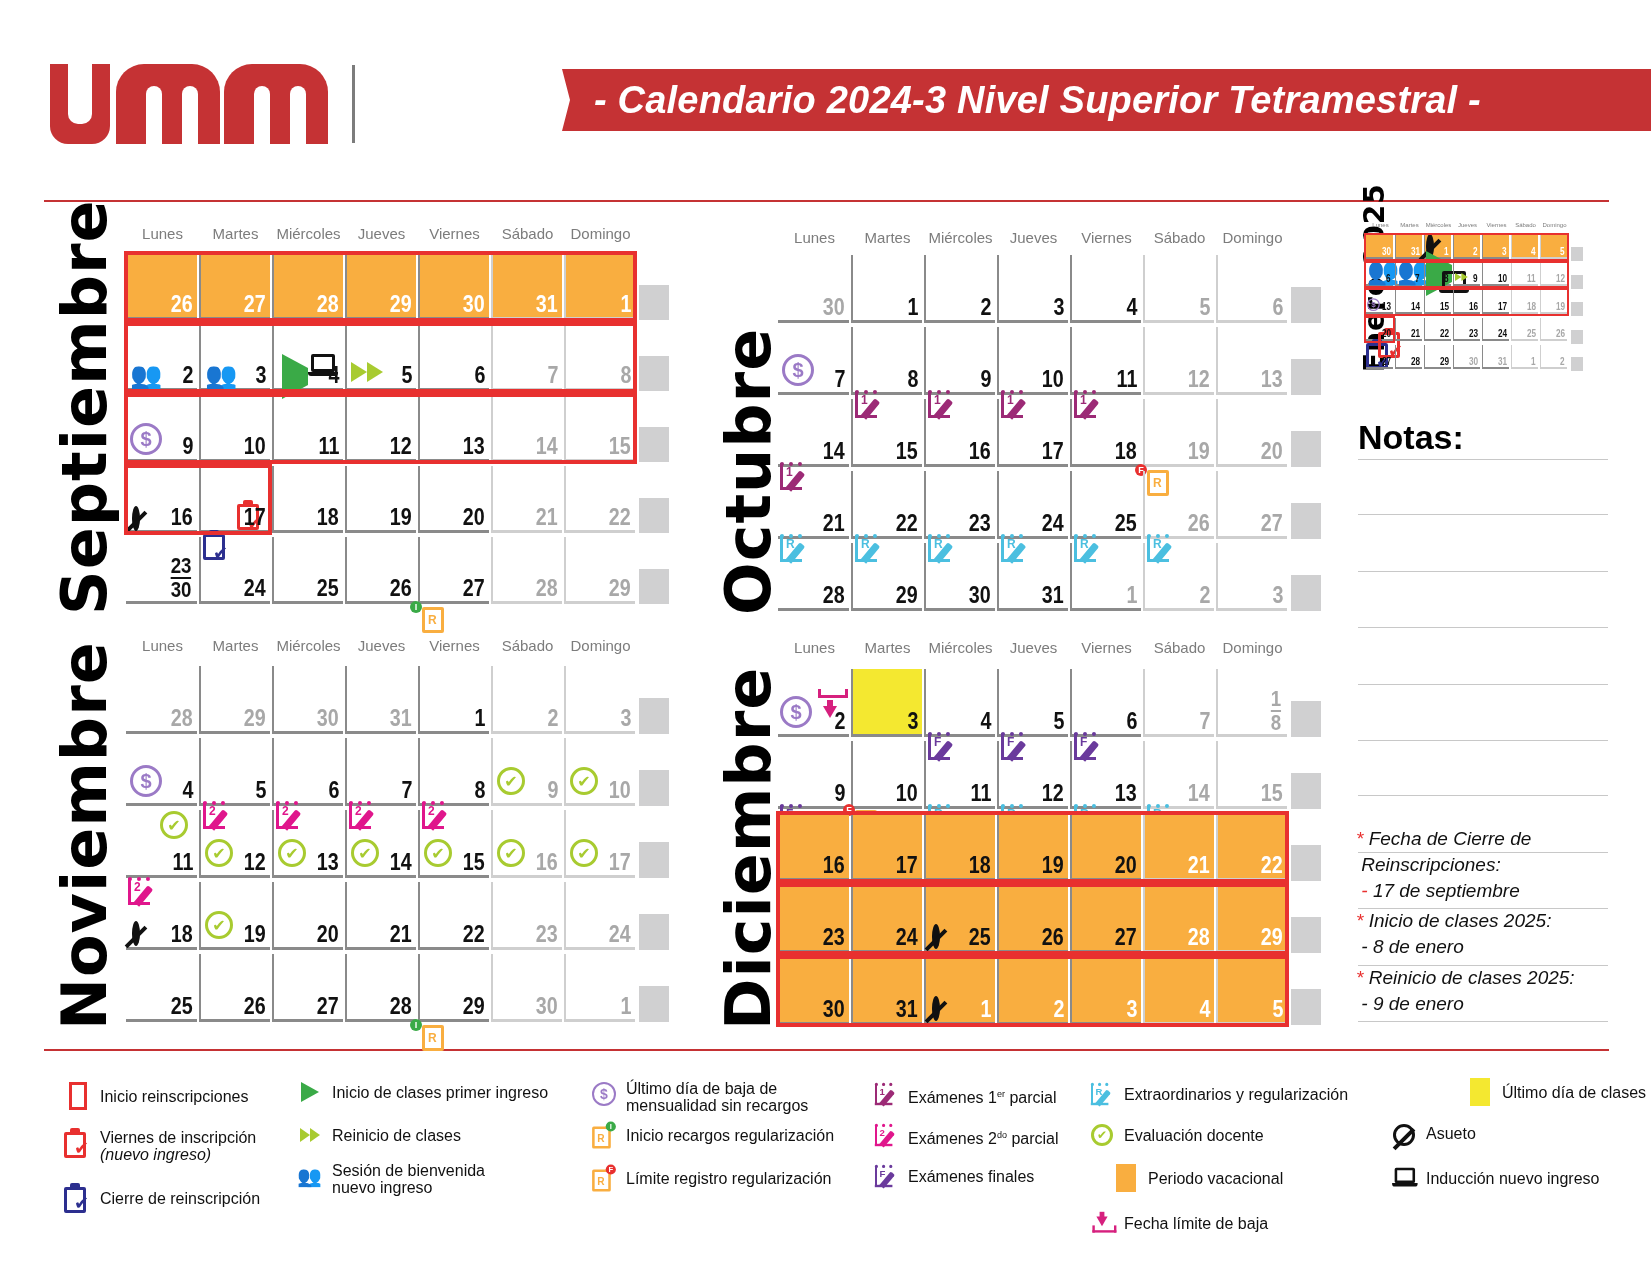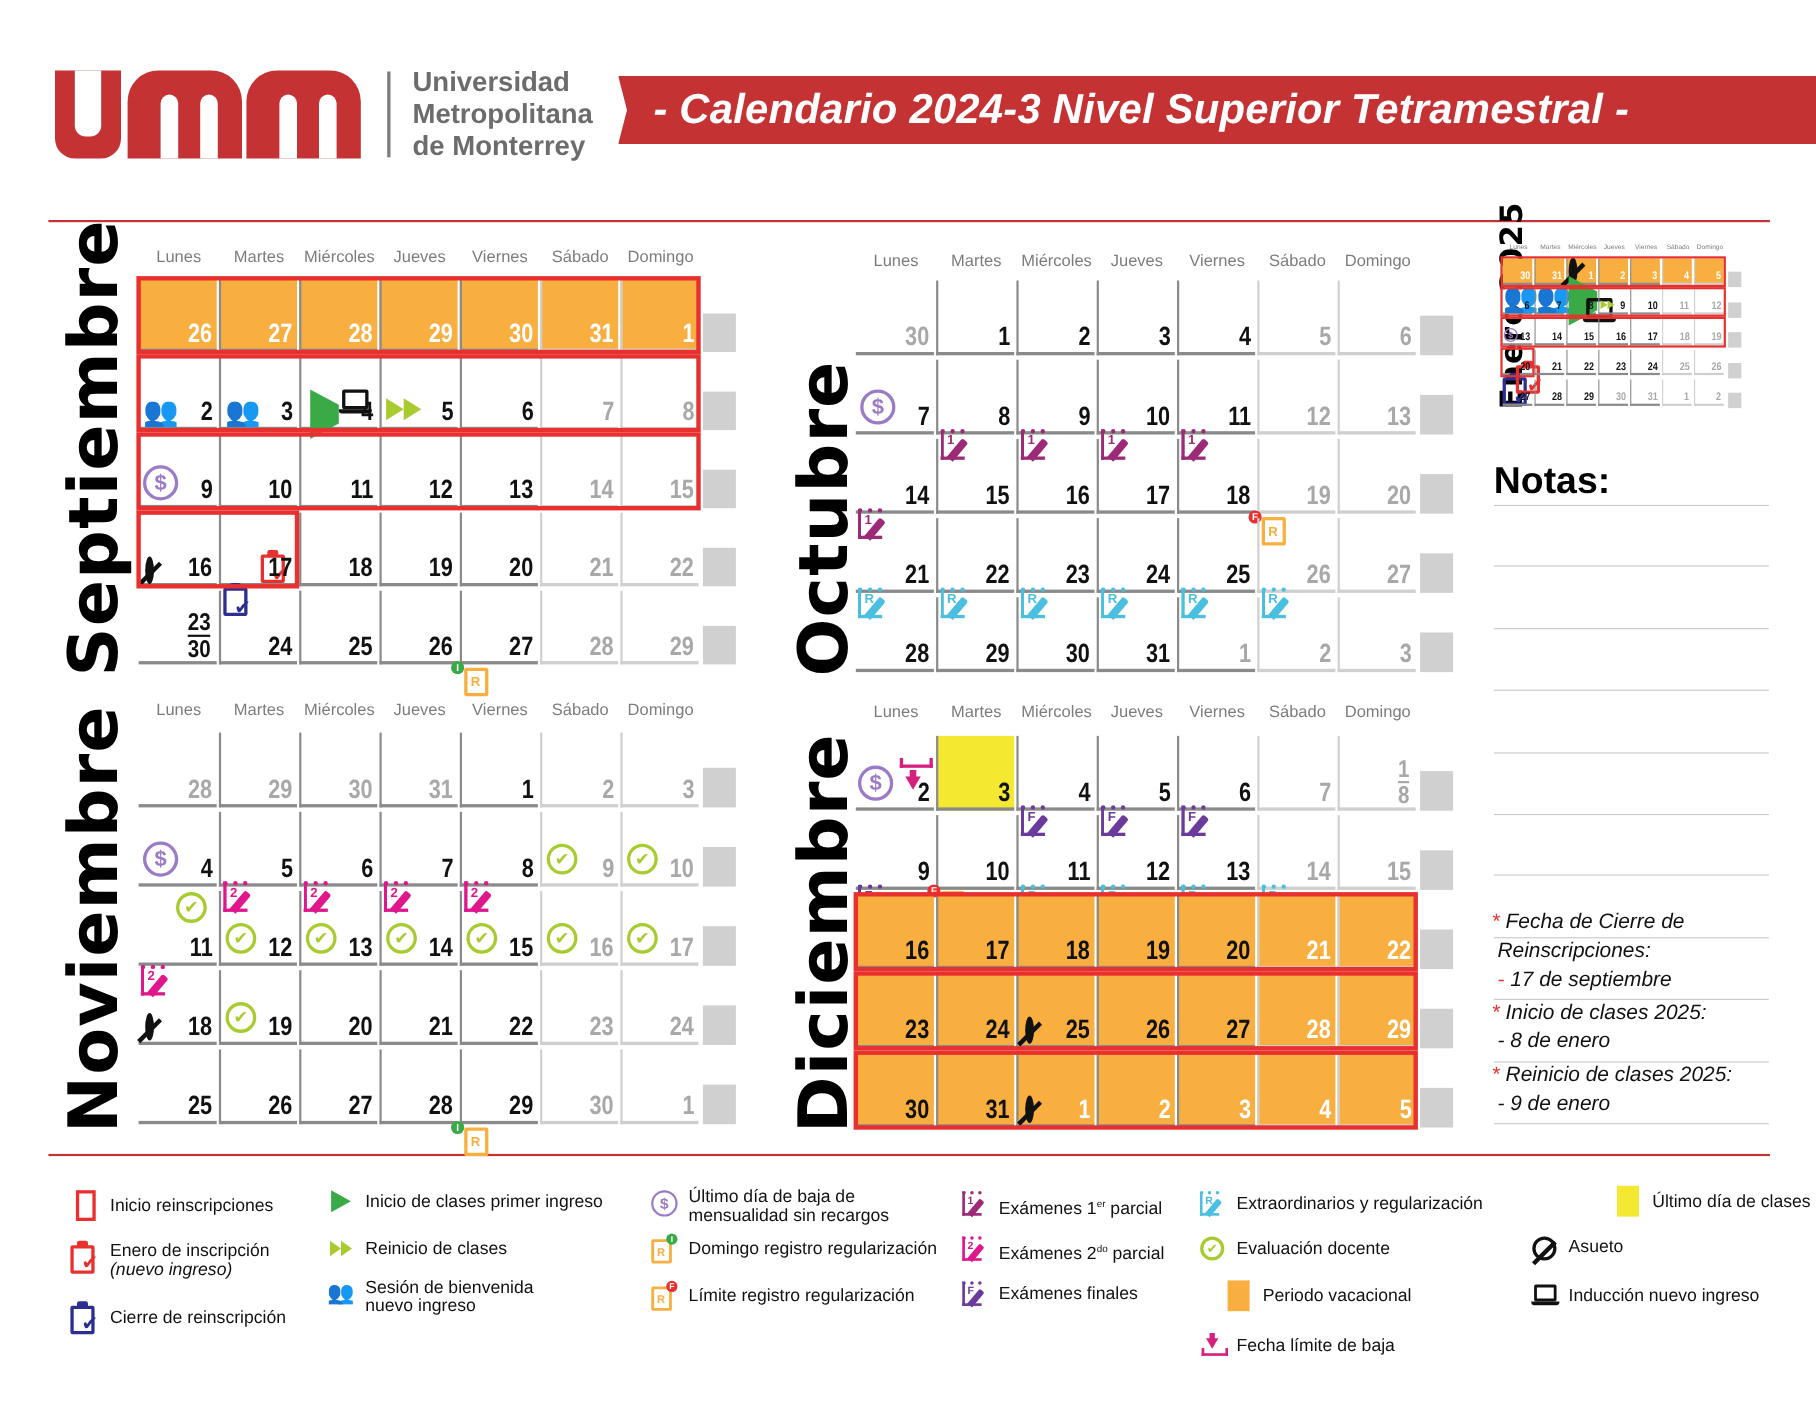--- a/index.html
+++ b/index.html
@@ -100,25 +100,20 @@
 </head>
 <body>
 
 <div class="logo">
   <div class="logo-mark">
     <div class="u"></div>
       <div class="m"></div>
       <div class="m"></div>
   </div>
   <div class="logo-divider"></div>
-  <div class="logo-text">
-    <div>Universidad</div>
-    <div>Metropolitana</div>
-    <div>de Monterrey</div>
-  </div>
 </div>
 <div class="title-banner">
   <span>- Calendario 2024-3 Nivel Superior Tetramestral -</span>
 </div>
 
 <div class="hr-red" style="top:200px"></div>
 <div class="hr-red" style="top:1049px"></div>
 
 <div id="m-sep" class="month" style="left: 0px; top: 0px;">
     <div class="month-name" style="left:48px;top:615px">Septiembre</div>
@@ -888,21 +883,21 @@
   <span style="margin-top:6px">Inicio reinscripciones</span>
 </div>
 <div class="legend-item" style="left:64px;top:1129px">
   <span class="lg-icon">
       <span class="ic-clip" style="color:#e8302f">
         <span class="tab"></span>
         <span class="board"></span>
         <span class="tick">✔</span>
       </span>
     </span>
-  <span><span>Enero de inscripción</span><br><i>(nuevo ingreso)</i></span>
+  <span><span>Viernes de inscripción</span><br><i>(nuevo ingreso)</i></span>
 </div>
 <div class="legend-item" style="left:64px;top:1184px">
   <span class="lg-icon">
       <span class="ic-clip" style="color:#2c2f8f">
         <span class="tab"></span>
         <span class="board"></span>
         <span class="tick">✔</span>
       </span>
     </span>
   <span style="margin-top:6px">Cierre de reinscripción</span>
@@ -937,21 +932,21 @@
   <span><span>Último día de baja de</span><br><span>mensualidad sin recargos</span></span>
 </div>
 <div class="legend-item" style="left:590px;top:1121px">
   <span class="lg-icon">
       <span class="ic-reg" style="transform:scale(0.85)">
         <span class="board"></span>
         <span class="r">R</span>
         <span class="badge" style="background:#3aaa47">I</span>
       </span>
     </span>
-  <span style="margin-top:6px">Domingo registro regularización</span>
+  <span style="margin-top:6px">Inicio recargos regularización</span>
 </div>
 <div class="legend-item" style="left:590px;top:1164px">
   <span class="lg-icon">
       <span class="ic-reg" style="transform:scale(0.85)">
         <span class="board"></span>
         <span class="r">R</span>
         <span class="badge" style="background:#e8302f">F</span>
       </span>
     </span>
   <span style="margin-top:6px">Límite registro regularización</span>

